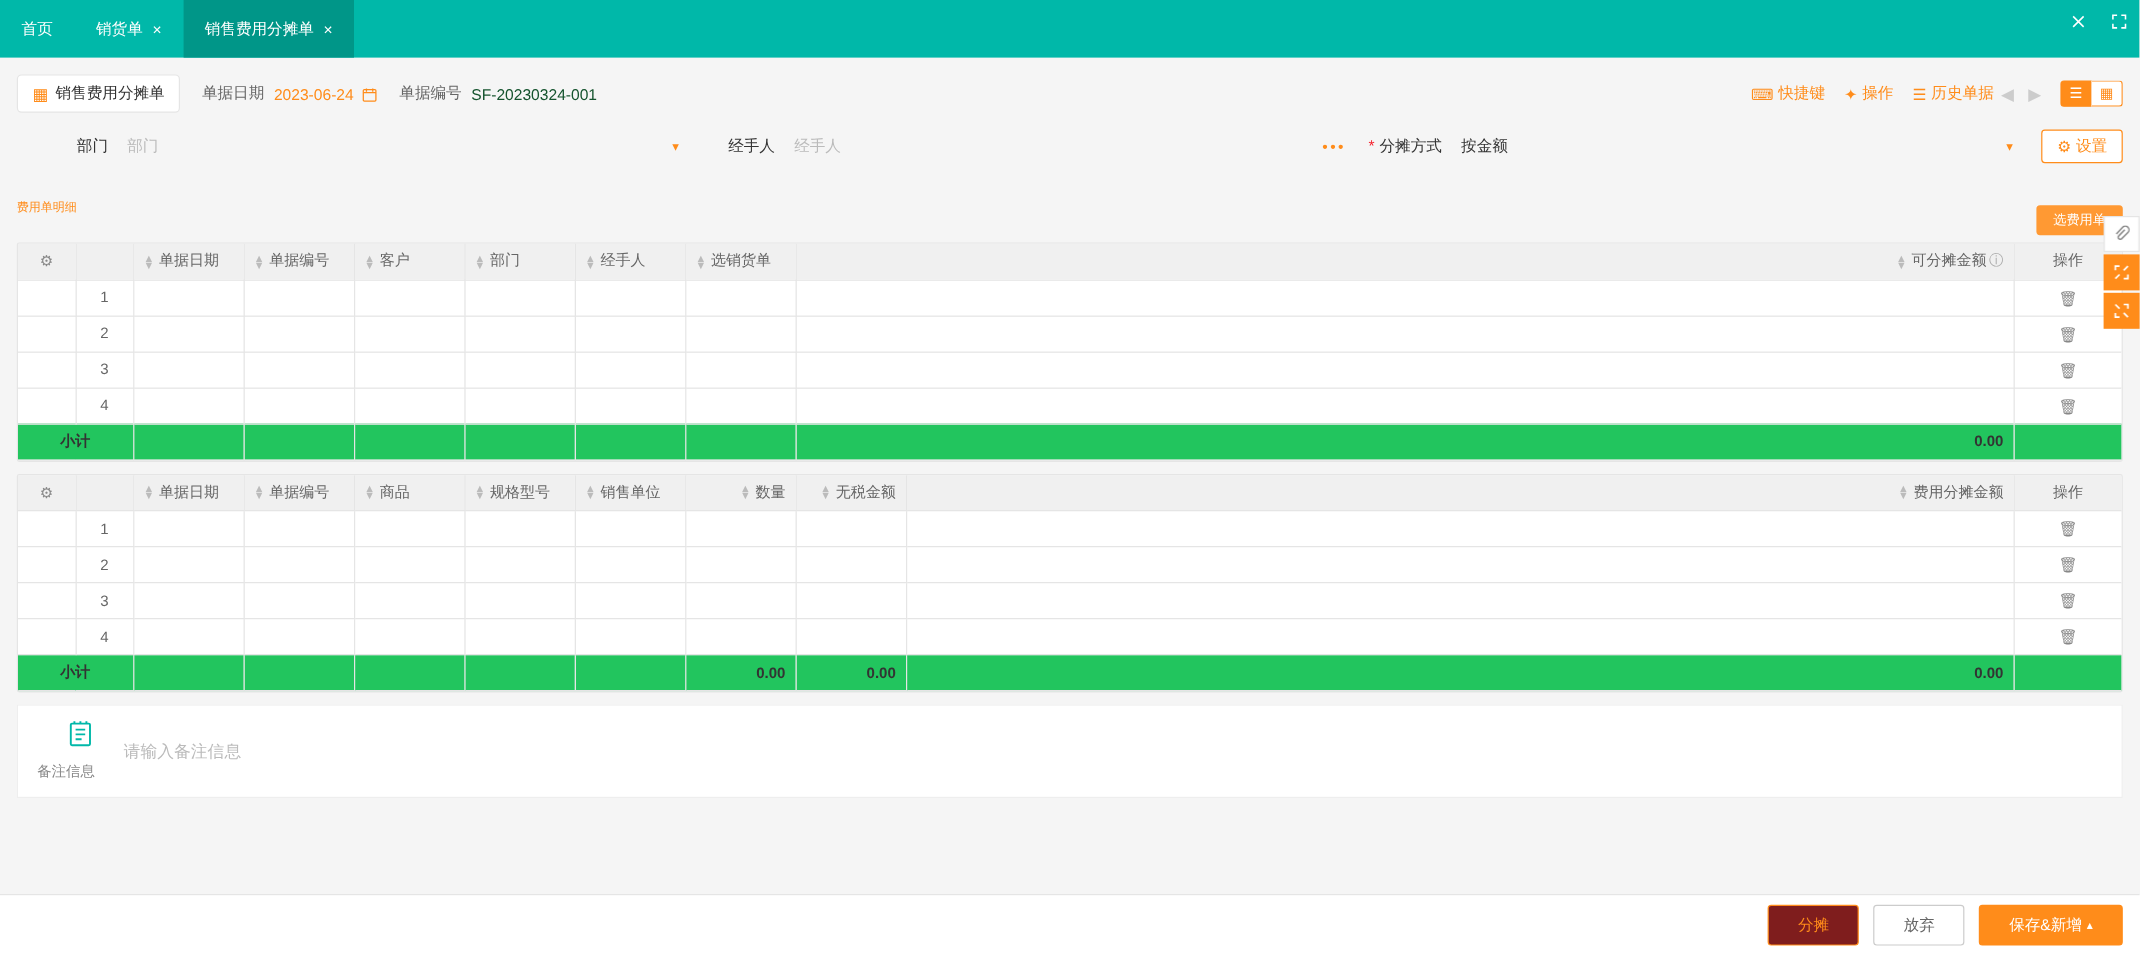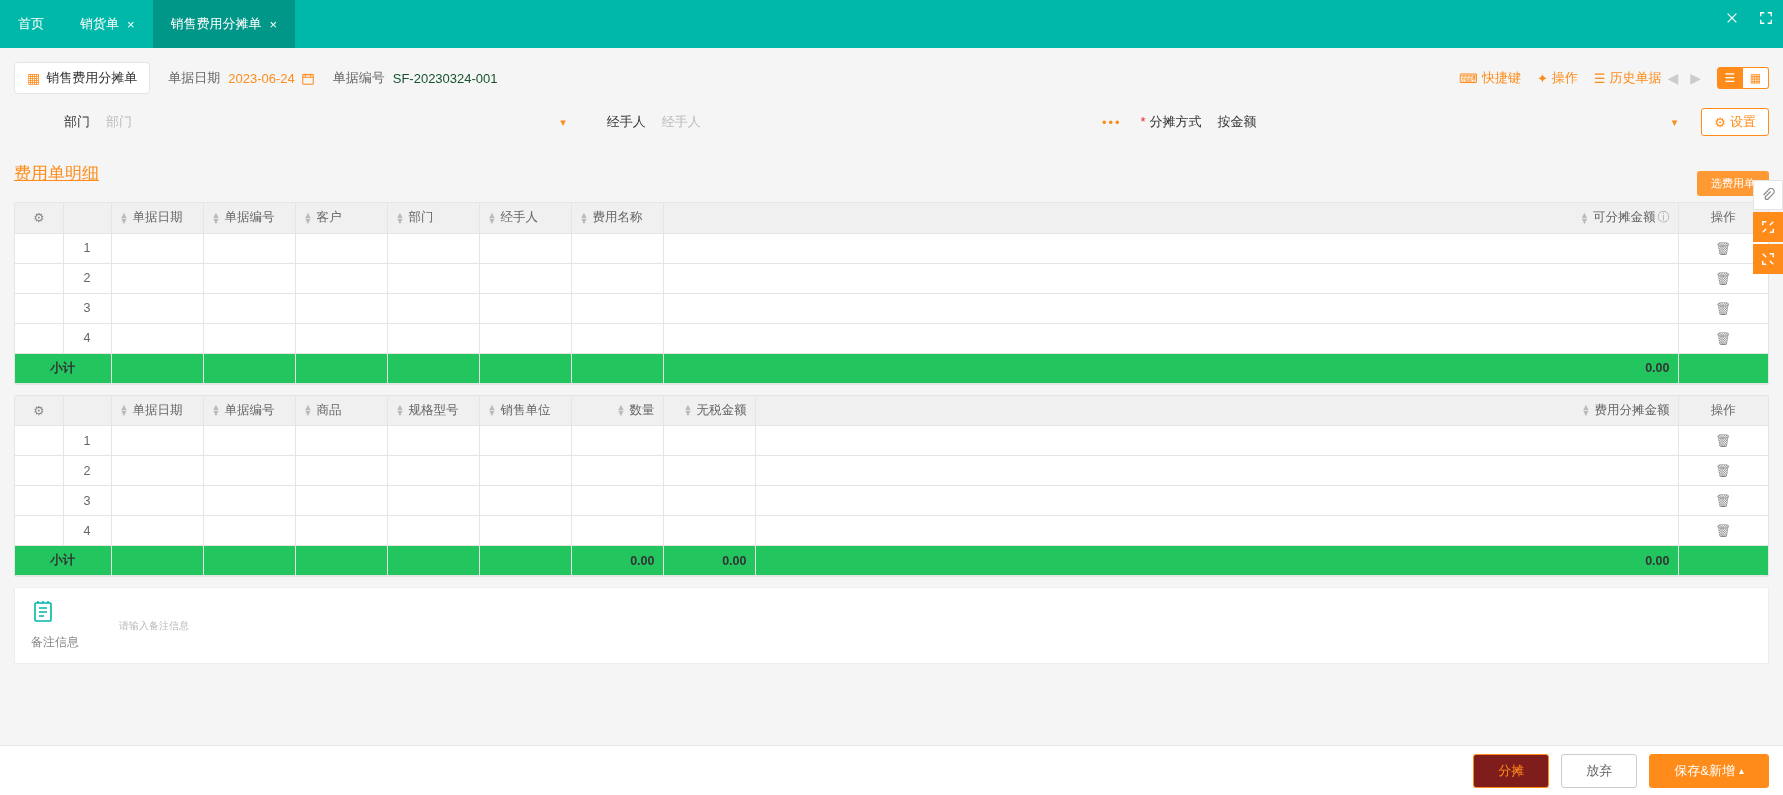--- a/index.html
+++ b/index.html
@@ -39,21 +39,21 @@
 .filter-field label .req { color: #f5222d; margin-right: 4px; }
 .select-box { flex: 1; position: relative; border-bottom: 1px solid transparent; padding: 4px 20px 4px 4px; color: #333; cursor: pointer; }
 .select-box.placeholder { color: #bbb; }
 .select-box .caret { position: absolute; right: 4px; top: 50%; transform: translateY(-50%); color: #ff8c1a; font-size: 11px; }
 .select-box .dots { position: absolute; right: 4px; top: 50%; transform: translateY(-50%); color: #ff8c1a; letter-spacing: 2px; }
 .settings-btn { border: 1px solid #ff8c1a; color: #ff8c1a; background: #fff; border-radius: 3px; padding: 4px 12px; cursor: pointer; display: flex; align-items: center; gap: 4px; margin-left: 20px; font-size: 13px; }
 
 
 .section { padding: 0 14px; margin-bottom: 10px; }
 .section-hdr { display: flex; align-items: center; margin-bottom: 6px; }
-.section-title { color: #ff8c1a; font-size: 17px; text-decoration: underline; }
+.section-title { color: #ff8c1a; font-size: 10px; }
 .pick-btn { margin-left: auto; background: #ff9933; color: #fff; border: none; border-radius: 3px; padding: 5px 14px; cursor: pointer; font-size: 11px; margin-top: 21px; }
 
 
 .tbl { border: 1px solid #e5e5e5; border-radius: 2px; overflow: hidden; }
 .tbl table { width: 100%; border-collapse: collapse; table-layout: fixed; }
 .tbl th, .tbl td { border-right: 1px solid #e5e5e5; border-bottom: 1px solid #e5e5e5; padding: 0 8px; height: 30px; font-weight: normal; font-size: 12.5px; }
 .tbl th { background: #f0f0f0; color: #666; text-align: left; position: relative; }
 .tbl th .sort { color: #bbb; font-size: 9px; display: inline-flex; flex-direction: column; line-height: 6px; margin-right: 4px; vertical-align: middle; }
 .tbl td { background: #fff; }
 .tbl tr.subtotal td { background: #22c55e; font-weight: bold; }
@@ -61,24 +61,24 @@
 .tbl .gear-col { width: 48px; text-align: center; }
 .tbl .op-col { width: 90px; text-align: center; }
 .tbl .num-right { text-align: right; }
 .tbl th:last-child, .tbl td:last-child { border-right: none; }
 .gear-icon { color: #888; cursor: pointer; }
 .trash-icon { color: #888; cursor: pointer; }
 .help-icon { color: #aaa; font-size: 12px; margin-left: 2px; }
 
 
 .remarks-box { margin: 10px 14px 4px 14px; border: 1px solid #eee; background: #fff; display: flex; padding: 12px 16px; align-items: center; }
-.remarks-left { display: flex; flex-direction: column; align-items: flex-start; margin-right: 40px; }
+.remarks-left { display: flex; flex-direction: column; align-items: flex-end; margin-right: 24px; }
 .remarks-left .note-icon { color: #00b8a9; font-size: 24px; }
 .remarks-left .note-label { color: #888; font-size: 12px; margin-top: 4px; }
-.remarks-input { flex: 1; border: none; outline: none; color: #1d4ed8; font-size: 10px; }
+.remarks-input { flex: 1; border: none; outline: none; color: #1d4ed8; font-size: 14px; }
 .remarks-input::placeholder { color: #bbb; }
 
 
 .footer-bar { position: fixed; bottom: 0; left: 0; right: 0; height: 50px; background: #fff; border-top: 1px solid #e5e5e5; display: flex; align-items: center; justify-content: flex-end; padding: 0 14px; gap: 12px; }
 .btn { border-radius: 3px; padding: 7px 24px; cursor: pointer; font-size: 13px; display: flex; align-items: center; gap: 4px; }
 .btn-outline-orange { border: 1px solid #ff8c1a; color: #ff8c1a; background: #7f1d1d; }
 .btn-outline-gray { border: 1px solid #ccc; color: #666; background: #fff; }
 .btn-solid-orange { border: 1px solid #ff8c1a; color: #fff; background: #ff8c1a; }
 
 
@@ -225,21 +225,21 @@
                 <span>▲</span>
                 <span>▼</span>
               </span><span>部门</span></th>
           <th><span class="sort">
                 <span>▲</span>
                 <span>▼</span>
               </span><span>经手人</span></th>
           <th><span class="sort">
                 <span>▲</span>
                 <span>▼</span>
-              </span><span>费用名称</span></th>
+              </span><span>选销货单</span></th>
           <th class="num-right"><span class="sort">
                 <span>▲</span>
                 <span>▼</span>
               </span><span>可分摊金额</span><span class="help-icon">ⓘ</span></th>
           <th class="op-col">操作</th>
         </tr>
       </thead>
       <tbody id="tbody1">
           <tr>
             <td class="rownum"></td>

